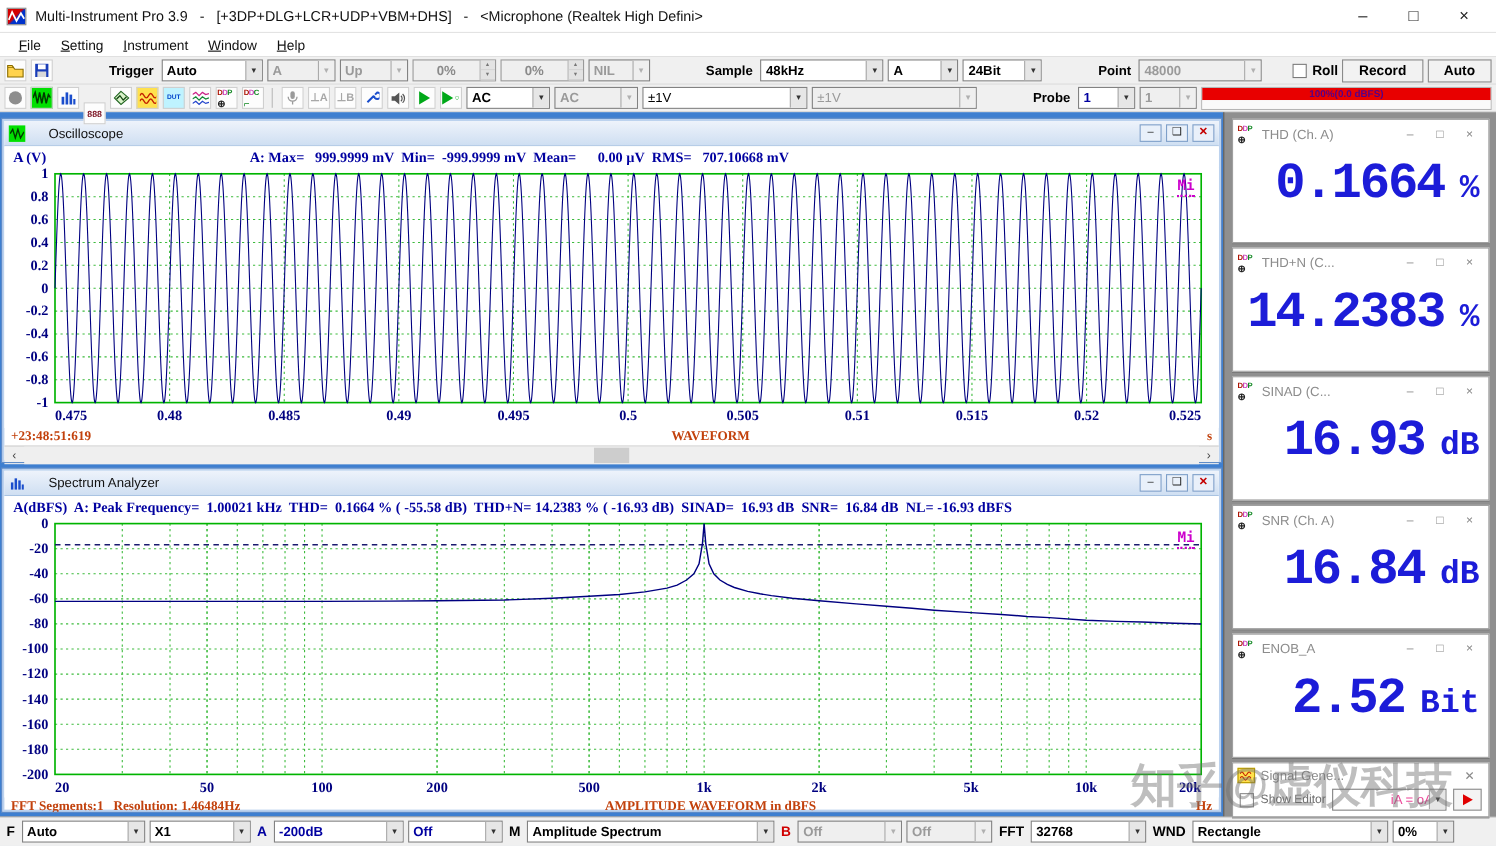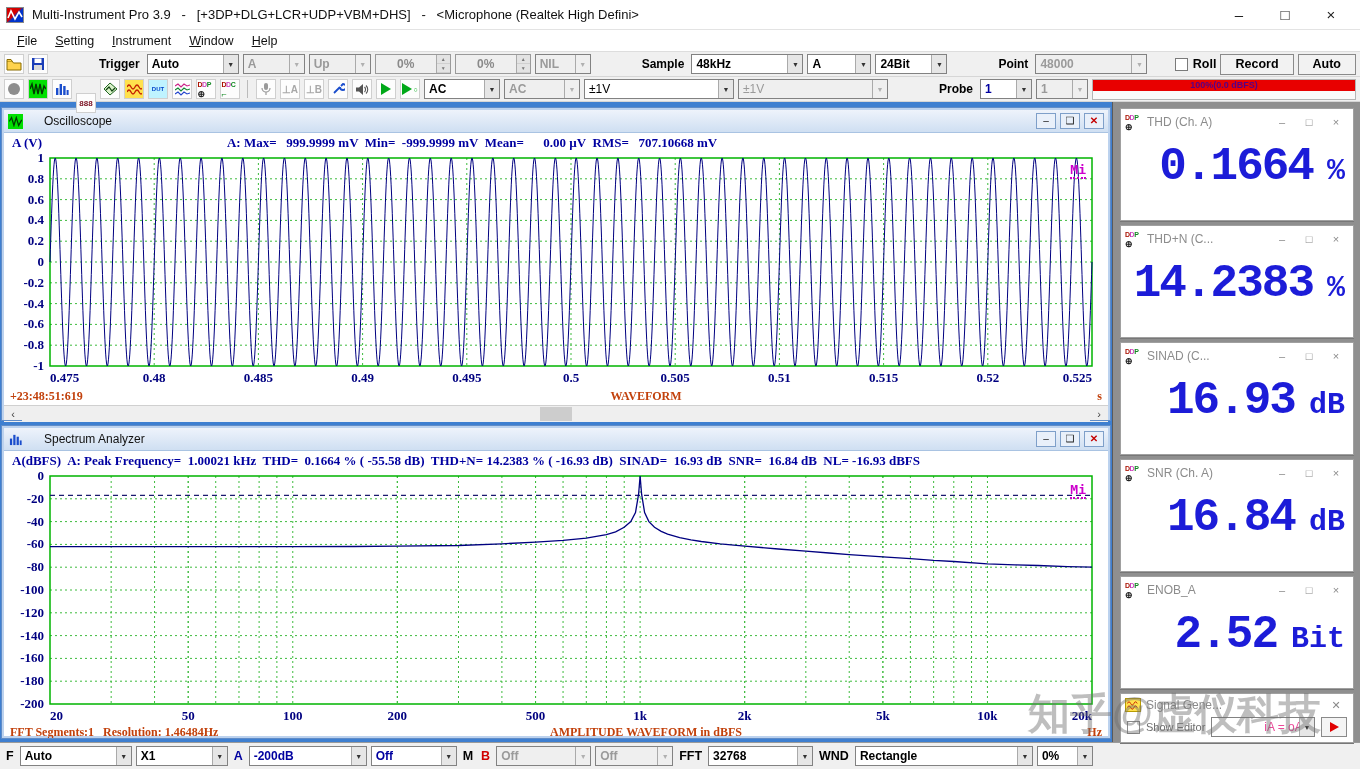--- a/index.html
+++ b/index.html
@@ -622,20 +622,24 @@
     <span class="blabel a">A</span>
     <div class="combo" style="width:118px">
         <span class="cv" style="color:#0000a0">-200dB</span>
         <span class="carr">▼</span>
       </div>
     <div class="combo" style="width:86px">
         <span class="cv" style="color:#0000a0">Off</span>
         <span class="carr">▼</span>
       </div>
     <span class="blabel">M</span>
+    <div class="combo" style="width:225px">
+        <span class="cv">Amplitude Spectrum</span>
+        <span class="carr">▼</span>
+      </div>
     <span class="blabel b">B</span>
     <div class="combo disabled" style="width:95px">
         <span class="cv">Off</span>
         <span class="carr">▼</span>
       </div>
     <div class="combo disabled" style="width:78px">
         <span class="cv">Off</span>
         <span class="carr">▼</span>
       </div>
     <span class="blabel">FFT</span>

